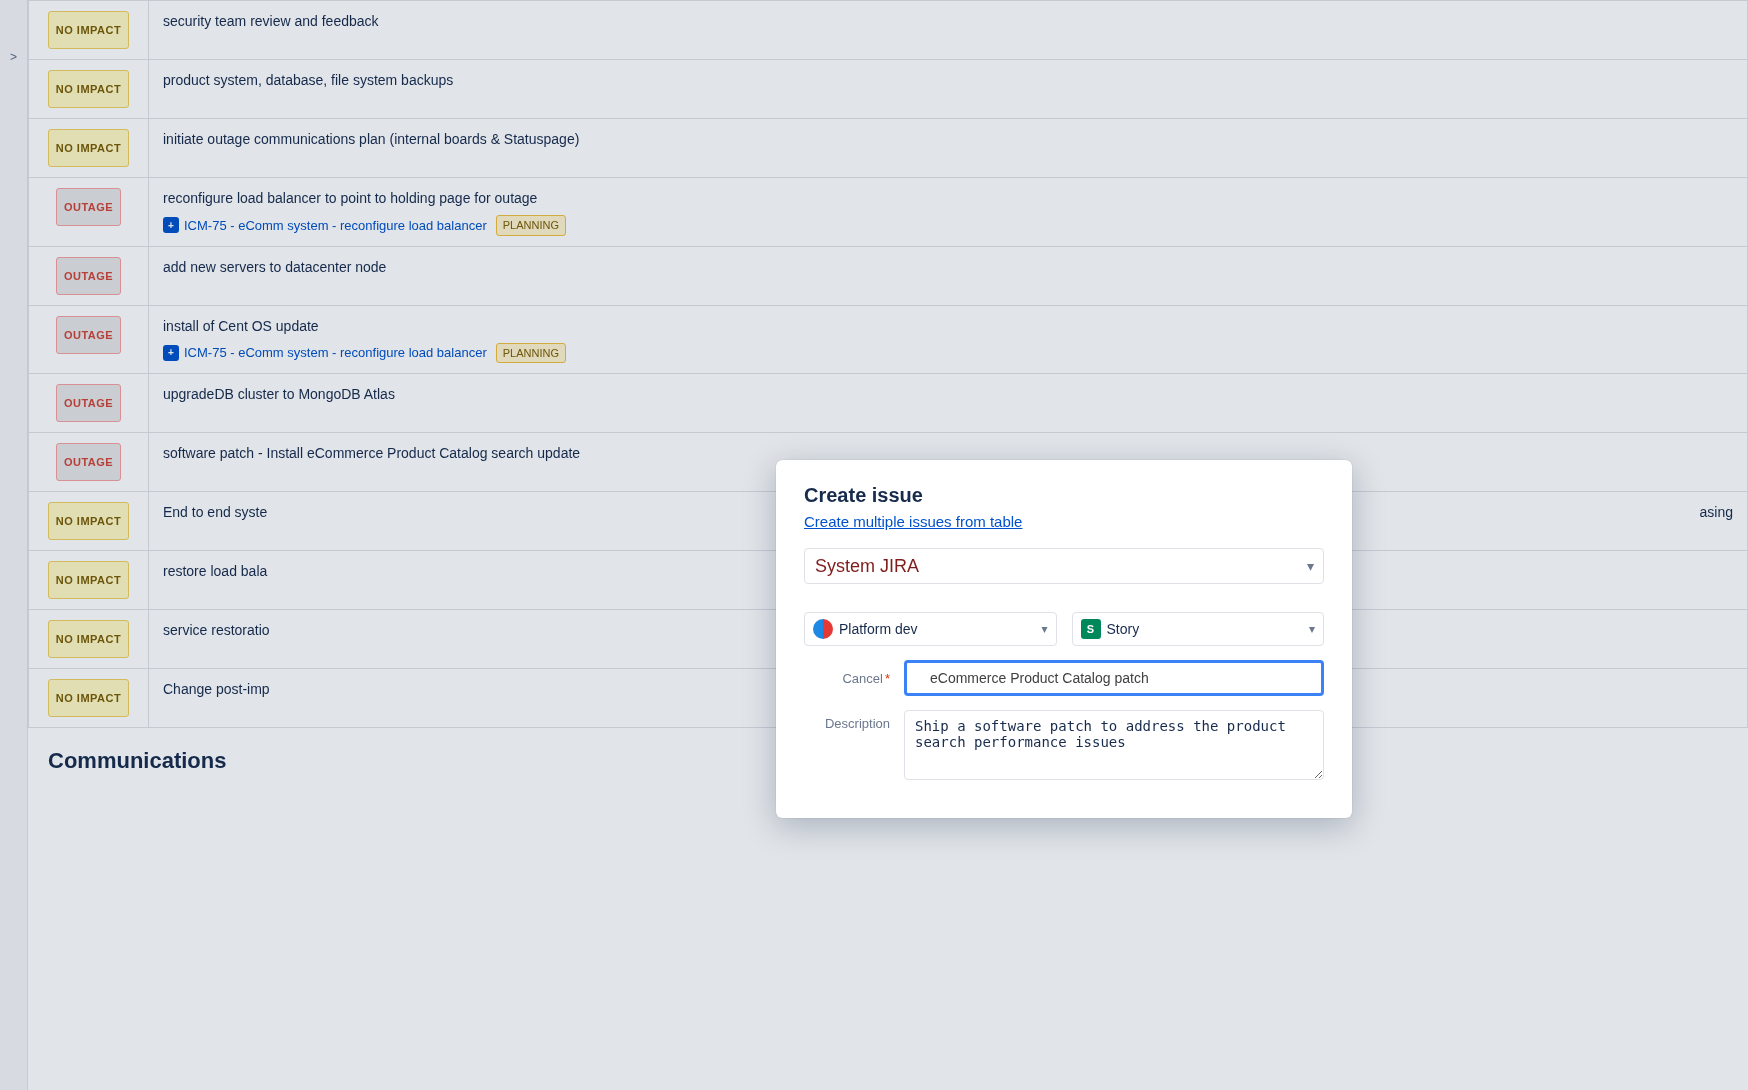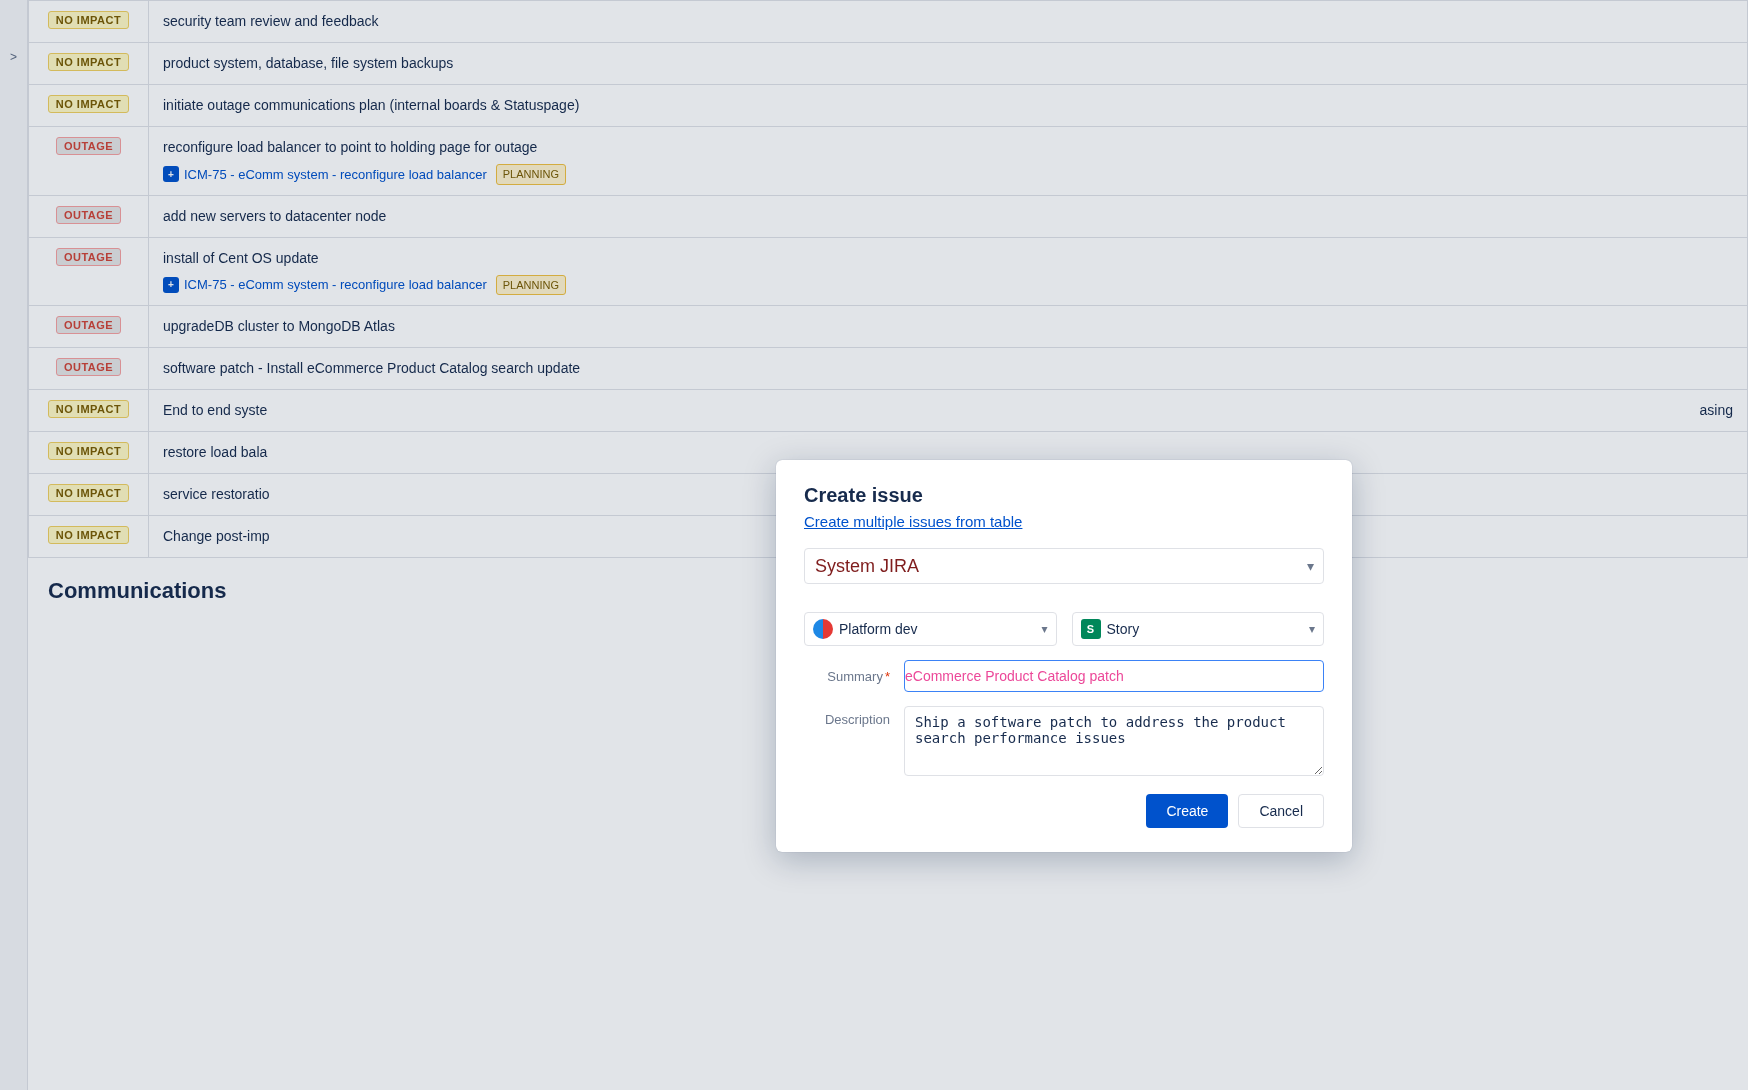--- a/index.html
+++ b/index.html
@@ -42,21 +42,21 @@
       width: 100%;
       border-collapse: collapse;
     }
     table td {
       border: 1px solid #dfe1e6;
       padding: 10px 14px;
       vertical-align: top;
     }
     .badge {
       display: inline-block;
-      padding: 2px 7px;
+      padding: 12px 7px;
       border-radius: 3px;
       font-size: 11px;
       font-weight: 700;
       letter-spacing: 0.5px;
       white-space: nowrap;
     }
     .badge-no-impact {
       background: #fff9c4;
       color: #7a5c00;
       border: 1px solid #f0d060;
@@ -203,25 +203,25 @@
       flex: 1;
     }
     .half-select-arrow {
       position: absolute;
       right: 8px;
       color: #6b778c;
       font-size: 12px;
     }
     .modal-input {
       flex: 1;
-      border: 1px solid #3b82f6;
-      border-radius: 4px;
-      padding: 7px 0;
-      font-size: 14px;
-      color: #ec4899;
+      border: 3px solid #3b82f6;
+      border-radius: 4px;
+      padding: 7px 23px;
+      font-size: 14px;
+      color: #404040;
       outline: none;
     }
     .modal-textarea {
       flex: 1;
       border: 1px solid #dfe1e6;
       border-radius: 4px;
       padding: 7px 10px;
       font-size: 14px;
       color: #172b4d;
       resize: vertical;
@@ -415,28 +415,24 @@
         </div>
 
         <div class="half-select" style="flex:1;">
           <span style="display:inline-flex;width:20px;height:20px;border-radius:3px;background:#00875a;align-items:center;justify-content:center;color:#fff;font-size:11px;font-weight:bold;margin-right:6px;flex-shrink:0;">S</span>
           <span class="half-select-text">Story</span>
           <span class="half-select-arrow">▾</span>
         </div>
       </div>
 
       <div class="modal-row">
-        <div class="modal-label modal-label-req">Summary</div>
+        <div class="modal-label modal-label-req">Cancel</div>
         <input class="modal-input" type="text" value="eCommerce Product Catalog patch" style="">
       </div>
 
       <div class="modal-row" style="align-items:flex-start;">
         <div class="modal-label" style="padding-top:6px;text-align:right;">Description</div>
         <textarea class="modal-textarea" style="">Ship a software patch to address the product search performance issues</textarea>
       </div>
 
-      <div class="modal-actions">
-        <button class="btn-create">Create</button>
-        <button class="btn-cancel">Cancel</button>
-      </div>
     </div>
   </div>
 </div>
 
 </body></html>

